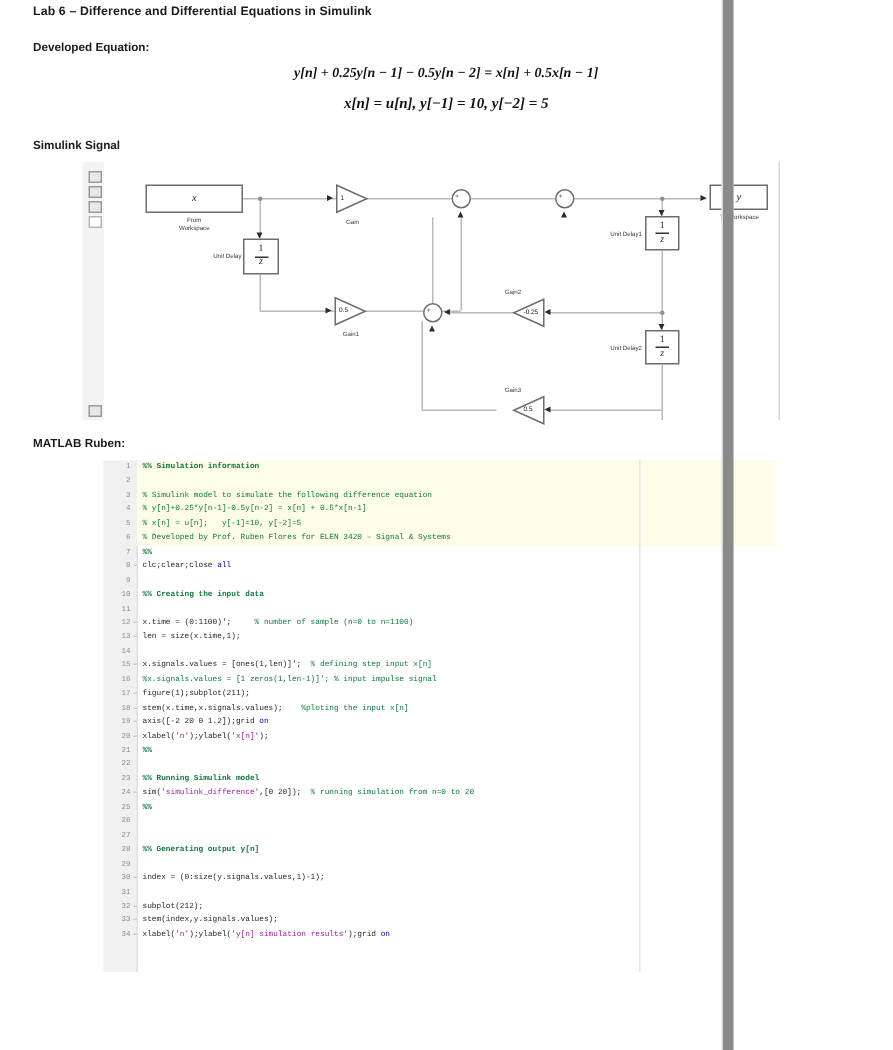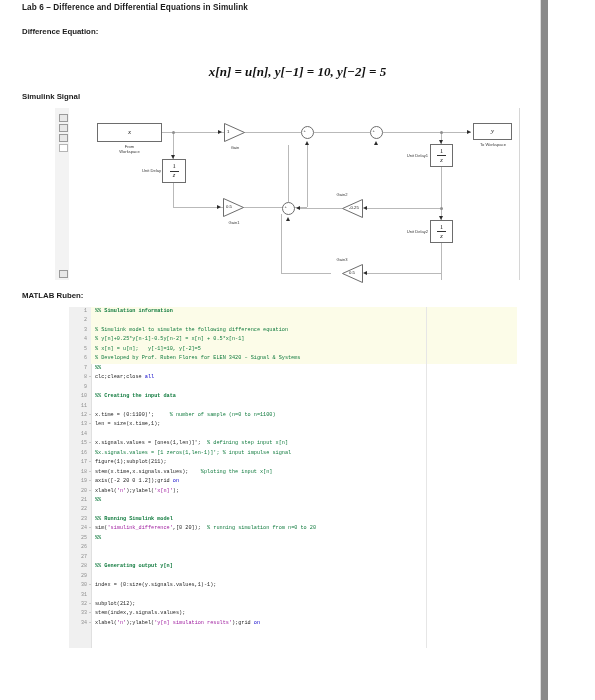--- a/index.html
+++ b/index.html
@@ -3,21 +3,21 @@
 <meta charset="utf-8">
 <style>
   html,body{margin:0;padding:0;}
   body{
     width:595px;height:700px;
     background:#ffffff;
     font-family:"Liberation Sans", sans-serif;
     position:relative;
     overflow:hidden;
   }
-  .page{position:absolute;left:0;top:0;width:548px;height:700px;}
+  .page{position:absolute;left:0;top:0;width:489px;height:700px;}
 
   
   .h-title{
     position:absolute;left:22px;top:3px;
     font-size:8.2px;font-weight:bold;color:#1b1b1b;
     letter-spacing:.1px;white-space:nowrap;
   }
   .h-sub{
     position:absolute;left:22px;
     font-size:7.8px;font-weight:bold;color:#1b1b1b;
@@ -28,21 +28,21 @@
   #lbl-matlab{top:291px;}
 
   
   .eq{
     position:absolute;width:595px;text-align:center;
     font-family:"Liberation Serif", serif;
     font-weight:bold;font-style:italic;
     color:#111;white-space:nowrap;
   }
   #eq1{top:44px;font-size:9.3px;}
-  #eq2{top:64px;font-size:13px;}
+  #eq2{top:64px;font-size:10px;}
 
   
   .sl-window{
     position:absolute;left:55px;top:108px;width:464px;height:172px;
     background:#ffffff;border:0;
   }
   .sl-toolstrip{
     position:absolute;left:0;top:0;width:14px;height:172px;
     background:#f3f3f3;border-right:1px solid #e2e2e2;
   }
@@ -167,21 +167,22 @@
     position:absolute;right:0;top:0;width:7px;height:700px;
     background:#8a8a8a;
   }
 </style>
 </head>
 <body>
 
 <div class="page">
 
   <div class="h-title">Lab 6 – Difference and Differential Equations in Simulink</div>
-  <div class="h-sub" id="lbl-diffeq">Difference Equation:</div>
+  <div class="h-sub" id="lbl-diffeq">Developed Equation:</div>
+  <div class="eq" id="eq1">y[n] + 0.25y[n − 1] − 0.5y[n − 2] = x[n] + 0.5x[n − 1]</div>
   <div class="eq" id="eq2">x[n] = u[n],  y[−1] = 10, y[−2] = 5</div>
   <div class="h-sub" id="lbl-simulink">Simulink Signal</div>
   <div class="h-sub" id="lbl-matlab">MATLAB Ruben:</div>
 
   <div class="sl-window">
 
     <div class="sl-toolstrip">
       <div class="ti i0"></div>
       <div class="ti i1"></div>
       <div class="ti i2"></div>

